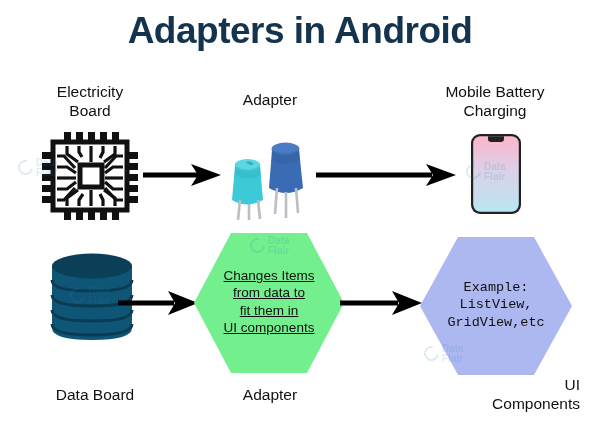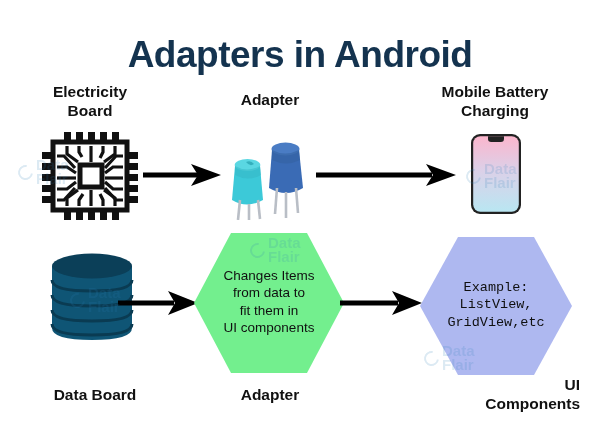--- a/index.html
+++ b/index.html
@@ -25,30 +25,29 @@
     position: absolute;
     top: 10px;
     left: 0;
     width: 600px;
     text-align: center;
     font-size: 37px;
     font-weight: bold;
     color: #14334f;
     letter-spacing: -0.5px;
     font-family: "Liberation Sans", sans-serif;
-    margin-top: 24px;
   }
 
   
   .label {
     position: absolute;
     text-align: center;
     color: #111111;
     font-size: 15.5px;
-    font-weight: bold;
+    font-weight: normal;
     line-height: 1.25;
     font-family: "Liberation Sans", sans-serif;
     white-space: pre-line;
   }
 
   .label-elec      { left: 20px;  top: 82px;  width: 140px; }
   .label-adapter-t { left: 190px; top: 90px;  width: 160px; }
   .label-mobile    { left: 410px; top: 82px;  width: 170px; }
 
   .label-datasource { left: 10px;  top: 385px; width: 170px; }
@@ -80,41 +79,41 @@
     left: 0;
     width: 100%;
     text-align: center;
     color: #101010;
     font-size: 13.5px;
     line-height: 1.28;
     font-family: "Liberation Sans", sans-serif;
     white-space: pre-line;
     pointer-events: none;
   }
-  .hex-green  .hex-text { top: 36px; }
+  .hex-green  .hex-text { top: 36px; text-decoration: underline; }
   .hex-purple .hex-text { top: 44px; font-family: Liberation Mono, monospace; }
 
   
   .wm {
     position: absolute;
     opacity: 0.16;
     pointer-events: none;
     display: flex;
     align-items: center;
     gap: 3px;
   }
   .wm .wm-mark {
     width: 15px; height: 15px;
     border: 2px solid #2c7fb8;
     border-radius: 50%;
     border-right-color: transparent;
     transform: rotate(-35deg);
   }
   .wm .wm-txt {
-    font-size: 15px;
+    font-size: 10px;
     font-weight: bold;
     color: #2c7fb8;
     line-height: 0.95;
     font-family: "Liberation Sans", sans-serif;
     white-space: pre-line;
     text-align: left;
   }
   .wm-a { left: 18px;  top: 158px; }
   .wm-b { left: 250px; top: 236px; }
   .wm-c { left: 70px;  top: 286px; }

